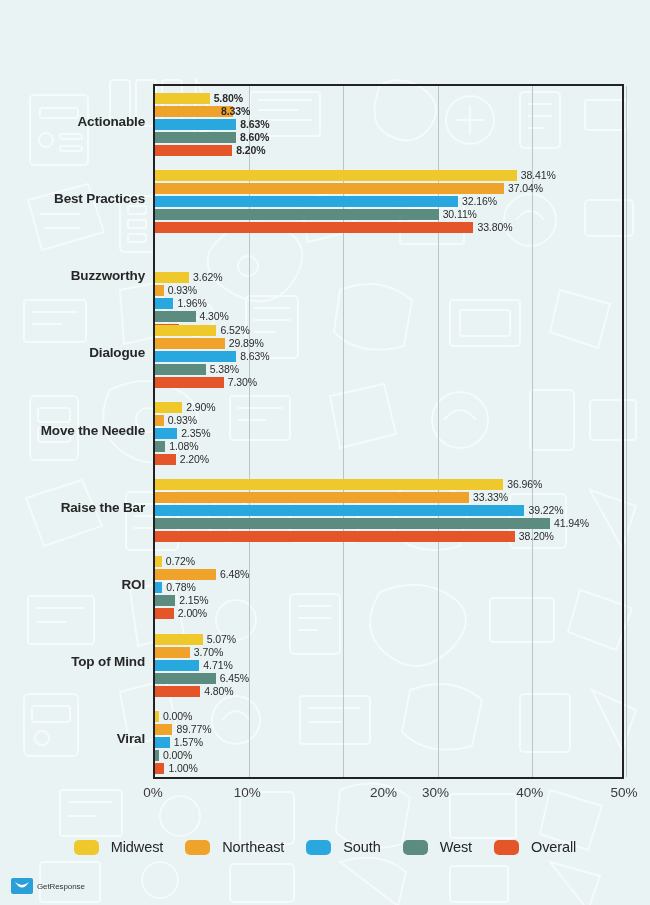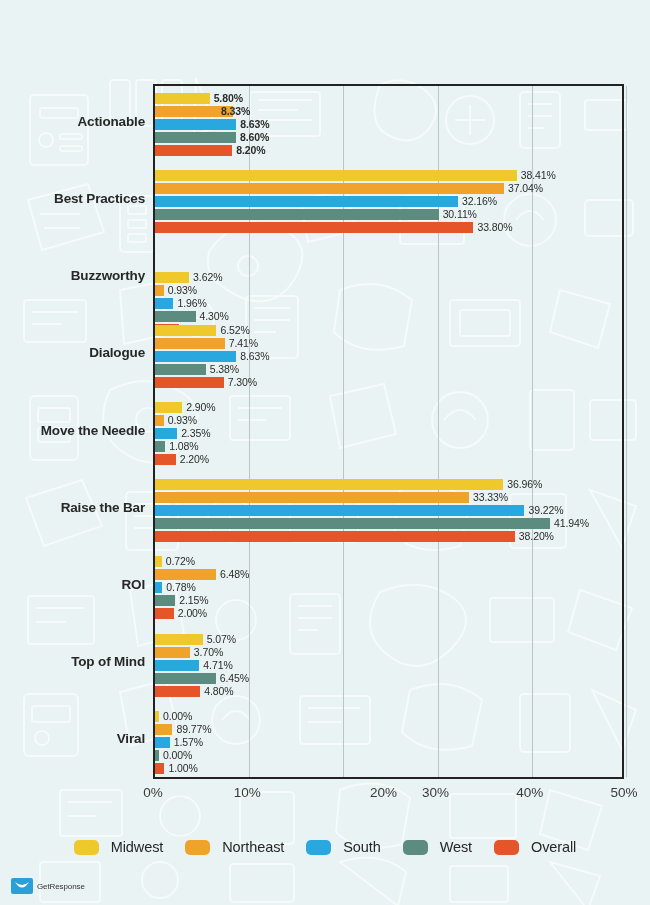--- a/index.html
+++ b/index.html
@@ -338,21 +338,21 @@
             <div class="bar-label" style="top: 26px; left: 22.4632px;">1.96%</div>
             <div class="bar" style="top: 39px; width: 40.506px; background: rgb(92, 139, 127);"></div>
             <div class="bar-label" style="top: 39px; left: 44.506px;">4.30%</div>
             <div class="bar" style="top: 52px; width: 23.55px; background: rgb(228, 86, 42);"></div>
             <div class="bar-label" style="top: 52px; left: 27.55px;">2.50%</div>
           </div>
           <div class="cat-row" style="top: 238.778px; height: 63px;">
             <div class="bar" style="top: 0px; width: 61.4184px; background: rgb(239, 201, 44);"></div>
             <div class="bar-label" style="top: 0px; left: 65.4184px;">6.52%</div>
             <div class="bar" style="top: 13px; width: 69.8022px; background: rgb(239, 163, 42);"></div>
-            <div class="bar-label" style="top: 13px; left: 73.8022px;">7.41%</div>
+            <div class="bar-label" style="top: 13px; left: 73.8022px;">29.89%</div>
             <div class="bar" style="top: 26px; width: 81.2946px; background: rgb(41, 168, 223);"></div>
             <div class="bar-label" style="top: 26px; left: 85.2946px;">8.63%</div>
             <div class="bar" style="top: 39px; width: 50.6796px; background: rgb(92, 139, 127);"></div>
             <div class="bar-label" style="top: 39px; left: 54.6796px;">5.38%</div>
             <div class="bar" style="top: 52px; width: 68.766px; background: rgb(228, 86, 42);"></div>
             <div class="bar-label" style="top: 52px; left: 72.766px;">7.30%</div>
           </div>
           <div class="cat-row" style="top: 316px; height: 63px;">
             <div class="bar" style="top: 0px; width: 27.318px; background: rgb(239, 201, 44);"></div>
             <div class="bar-label" style="top: 0px; left: 31.318px;">2.90%</div>

